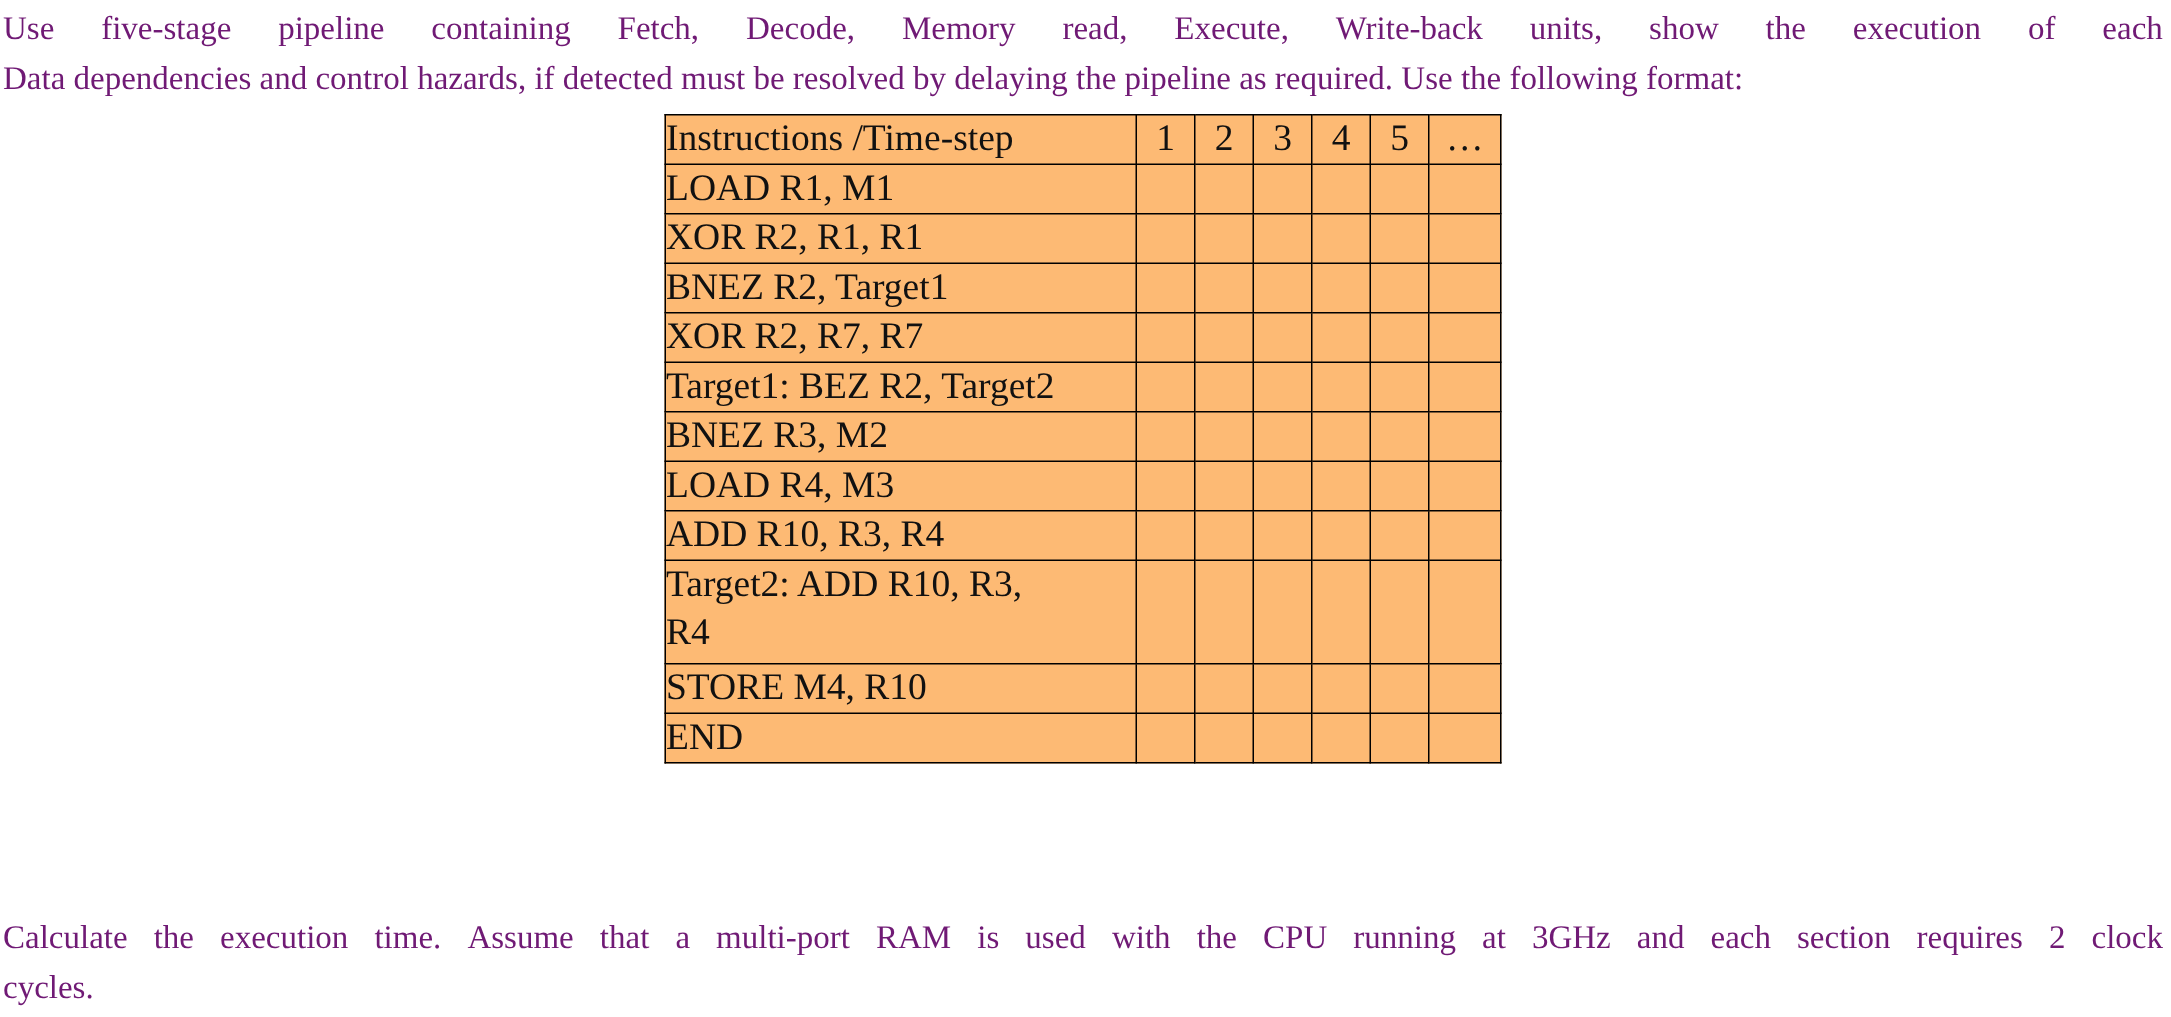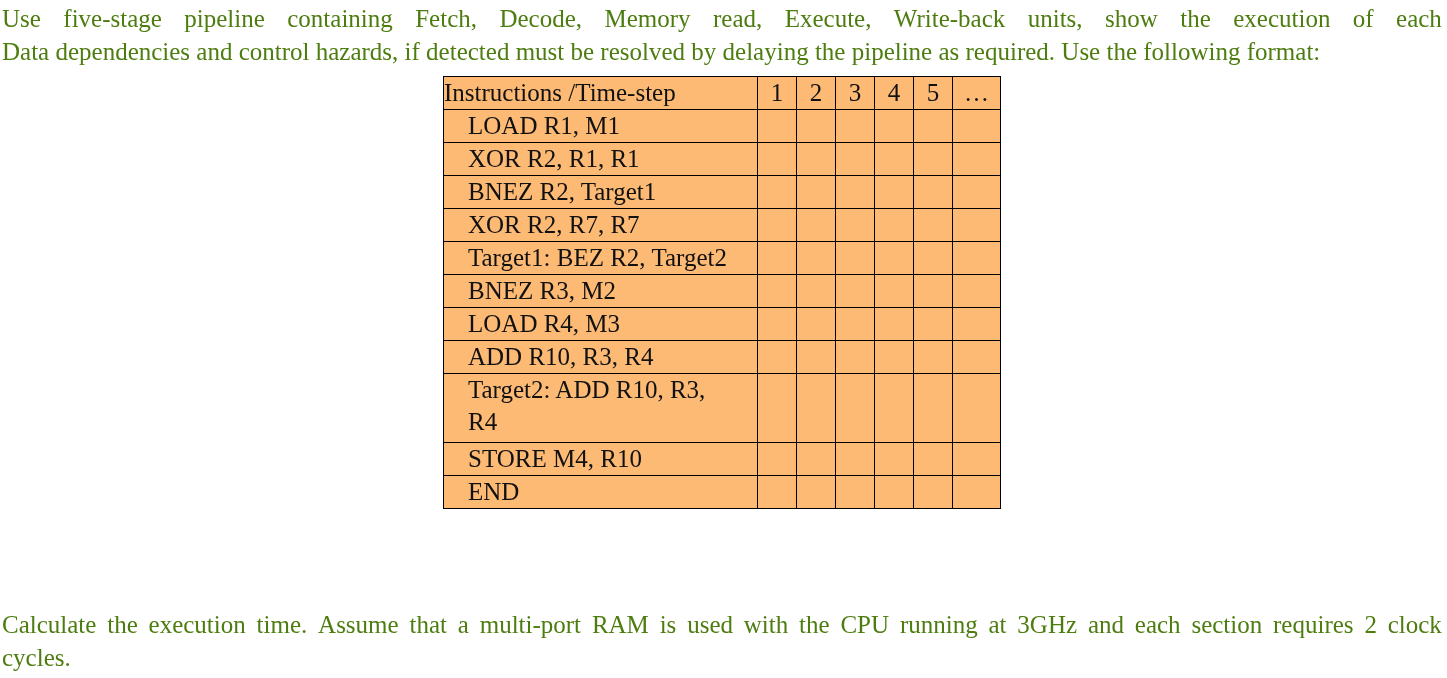--- a/index.html
+++ b/index.html
@@ -19,25 +19,25 @@
 
   .page {
     position: relative;
     width: 1447px;
     height: 678px;
   }
 
   
   .para {
     position: absolute;
-    font-size: 25px;
+    font-size: 22px;
     line-height: 33px;
     text-align: justify;
     text-justify: inter-word;
-    color: #4d7c0f;
+    color: #701a75;
   }
   .para .line {
     display: block;
     white-space: nowrap;
   }
   
   .para .line.just {
     display: flex;
     justify-content: space-between;
     white-space: normal;
@@ -95,21 +95,20 @@
   td.step, th.step {
     text-align: center;
     height: 33px;
     box-sizing: border-box;
     padding: 1px 0 2px 0;
   }
   td.step.tall { height: 69px; }
 
   .instr-text {
     display: block;
-    margin-left: 24px;
   }
 </style>
 </head>
 <body>
 
 <div class="page">
 
   <div class="para" id="intro-paragraph">
     <span class="line just">
         <span>Use</span>

